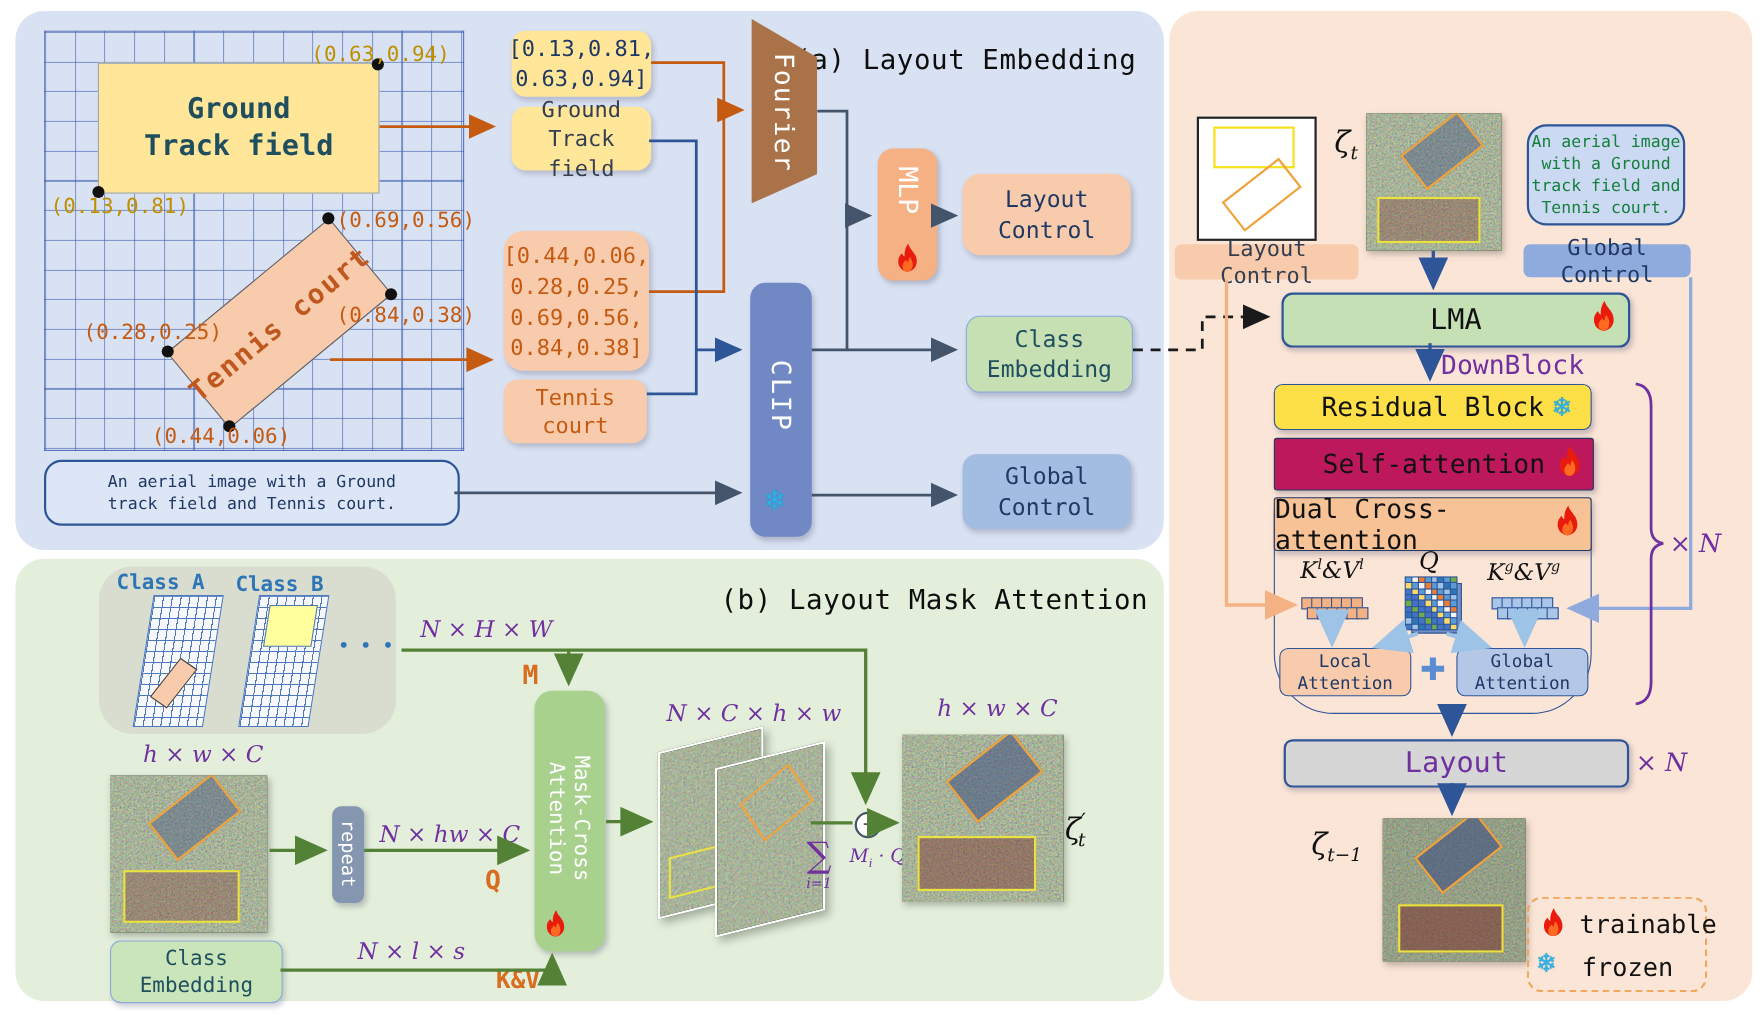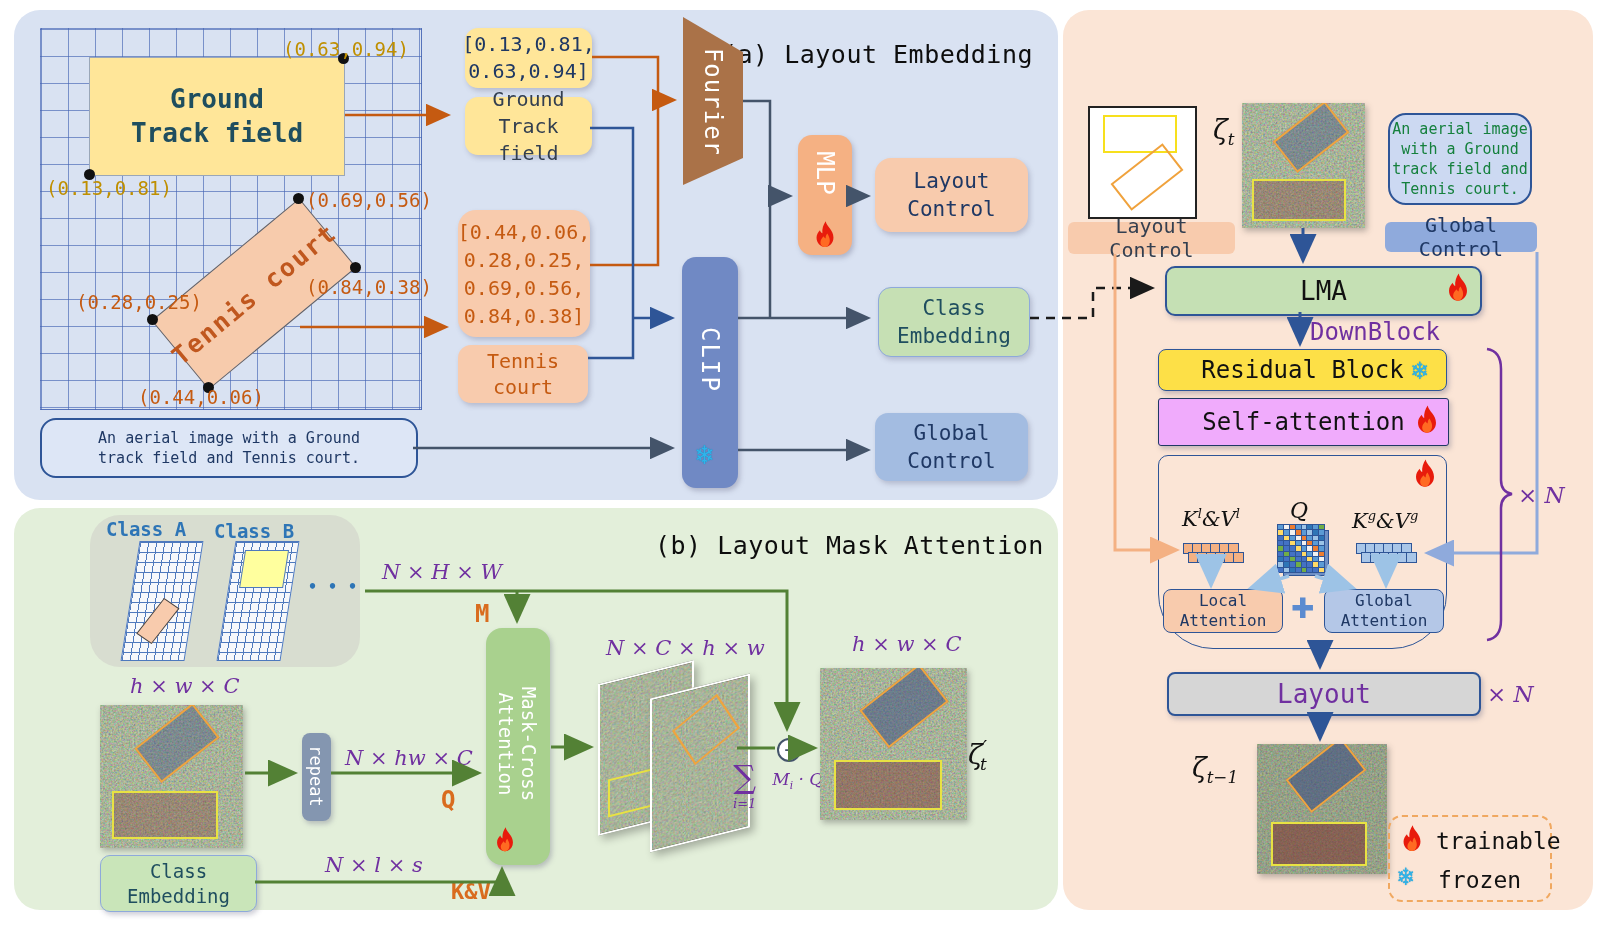--- a/index.html
+++ b/index.html
@@ -264,27 +264,30 @@
   <div class="abs" style="left:1310px;top:318px;font-size:24px;color:#7030a0;">DownBlock</div>
 
   <div class="abs" style="left:1158px;top:455px;width:287px;height:192px;border:1.5px solid #2e5597;
               border-radius:10px 10px 55px 55px;"></div>
 
   <div class="blockc shadowed" style="left:1158px;top:349px;width:287px;height:40px;background:#fde047;border:1.5px solid #2e5597;border-radius:8px;">
     <span>Residual Block</span>
   </div>
   <div class="snow" style="left:1412px;top:355px;font-size:26px;">❄</div>
 
-  <div class="blockc shadowed" style="left:1158px;top:398px;width:289px;height:46px;background:#f0abfc;border:1.5px solid #203864;border-radius:3px;">
+  <div class="blockc shadowed" style="left:1158px;top:398px;width:289px;height:46px;background:#be185d;border:1.5px solid #203864;border-radius:3px;">
     <span>Self-attention</span>
   </div>
   <svg class="fireic" style="left:1412px;top:404px;width:30px;height:34px;">
       <use href="#flame"></use>
     </svg>
 
+  <div class="blockc shadowed" style="left:1158px;top:452px;width:287px;height:47px;background:#f6c296;border:1.5px solid #203864;border-radius:3px;">
+    <span>Dual Cross-attention</span>
+  </div>
   <svg class="fireic" style="left:1410px;top:458px;width:30px;height:34px;">
       <use href="#flame"></use>
     </svg>
 
   <div class="abs si" style="left:1182px;top:506px;font-size:21px;color:#111;">
     <span>K</span><sup>l</sup><span>&amp;V</span><sup>l</sup>
   </div>
   <div class="abs si" style="left:1290px;top:498px;font-size:22px;color:#111;">Q</div>
   <div class="abs si" style="left:1352px;top:508px;font-size:21px;color:#111;">
     <span>K</span><sup>g</sup><span>&amp;V</span><sup>g</sup>

